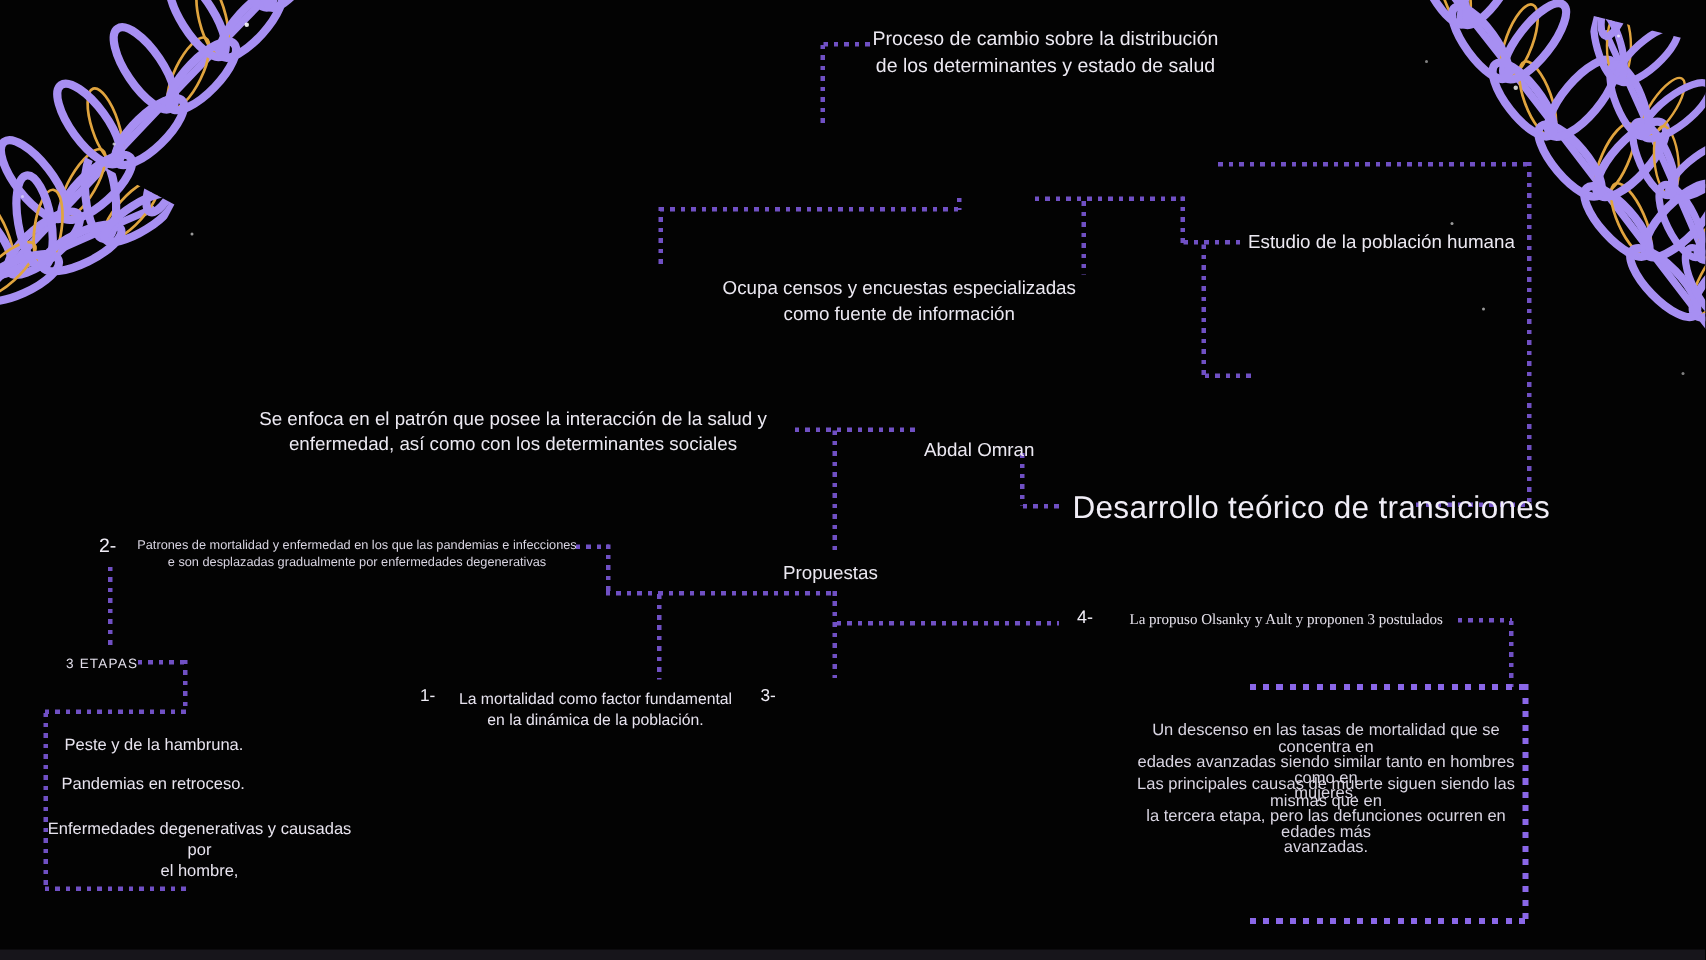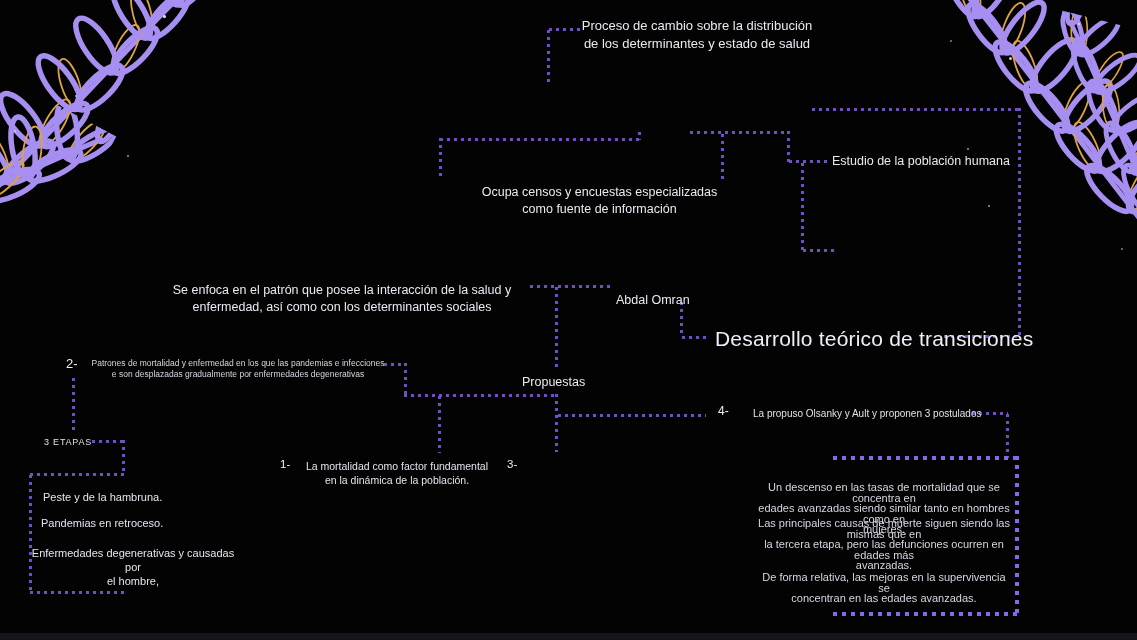--- a/index.html
+++ b/index.html
@@ -21,21 +21,21 @@
   .title-box{position:absolute;left:294px;top:84px;width:516px;height:50px;}
   .title-text{
     position:absolute;inset:0;display:flex;align-items:center;justify-content:center;
     font-size:31px;font-weight:400;color:#f6f4f9;letter-spacing:.2px;white-space:nowrap;
     transform:scaleX(.85);
   }
   .n14{font-size:13px;line-height:17.5px;color:#ece9f2;}
   .n13{font-size:12.5px;line-height:17px;color:#ece9f2;}
   .n-big{font-size:13.5px;color:#f0edf6;letter-spacing:.2px;}
   .tiny{font-size:8.5px;line-height:11px;color:#d9d5e2;}
-  .small10{font-size:10px;line-height:13px;color:#e4e0ea;}
+  .small10{font-size:10px;line-height:13px;color:#e4e0ea;font-family:Liberation Serif, serif;}
   .small11{font-size:10.5px;line-height:14px;color:#e6e2ee;}
   .num{position:absolute;font-weight:500;color:#f0edf6;}
   .etapas-label{font-size:9px;letter-spacing:.8px;color:#e2deea;}
   .etapa{font-size:11px;color:#e8e4ef;}
   .post{font-size:11px;line-height:10.5px;color:#d9d5e2;}
   .star{position:absolute;border-radius:50%;background:#fff;}
   .leaf{position:absolute;}
   .bottom-strip{position:absolute;left:0;bottom:0;width:100%;height:7px;background:#17151b;}
 </style>
 </head>
@@ -184,21 +184,21 @@
   <div class="txt center n14" style="left:577px;top:17px;width:240px">Proceso de cambio sobre la distribución
 de los determinantes y estado de salud</div>
 
 
   <div class="txt center n13" style="left:477px;top:184px;width:245px">Ocupa censos y encuestas especializadas
 como fuente de información</div>
 
   <div class="txt n13" style="left:832px;top:153px;width:200px">Estudio de la población humana</div>
 
 
-  <div class="txt center n13" style="left:158px;top:282px;width:368px">Se enfoca en el patrón que posee la interacción de la salud y
+  <div class="txt center n13" style="left:158px;top:271px;width:368px">Se enfoca en el patrón que posee la interacción de la salud y
 enfermedad, así como con los determinantes sociales</div>
 
   <div class="txt n13" style="left:616px;top:292px">Abdal Omran</div>
 
   <div class="txt n-big" style="left:715px;top:327px;font-size:21px">Desarrollo teórico de transiciones</div>
 
   <div class="txt n13" style="left:522px;top:374px">Propuestas</div>
 
   <div class="num" style="left:66px;top:356px;font-size:13px">2-</div>
   <div class="txt center tiny" style="left:88px;top:358px;width:300px">Patrones de mortalidad y enfermedad en los que las pandemias e infecciones
@@ -218,17 +218,15 @@
   <div class="txt etapa" style="left:41px;top:517px">Pandemias en retroceso.</div>
   <div class="txt center etapa" style="left:28px;top:546px;width:210px;line-height:14px">Enfermedades degenerativas y causadas por
 el hombre,</div>
 
   <div class="txt center post" style="left:758px;top:482px;width:252px">Un descenso en las tasas de mortalidad que se concentra en
 edades avanzadas siendo similar tanto en hombres como en
 mujeres.</div>
   <div class="txt center post" style="left:755px;top:518px;width:258px">Las principales causas de muerte siguen siendo las mismas que en
 la tercera etapa, pero las defunciones ocurren en edades más
 avanzadas.</div>
-  <div class="txt center post" style="left:758px;top:572px;width:252px">De forma relativa, las mejoras en la supervivencia se
-concentran en las edades avanzadas.</div>
 
   <div class="bottom-strip"></div>
 </div>
 
 </body></html>

